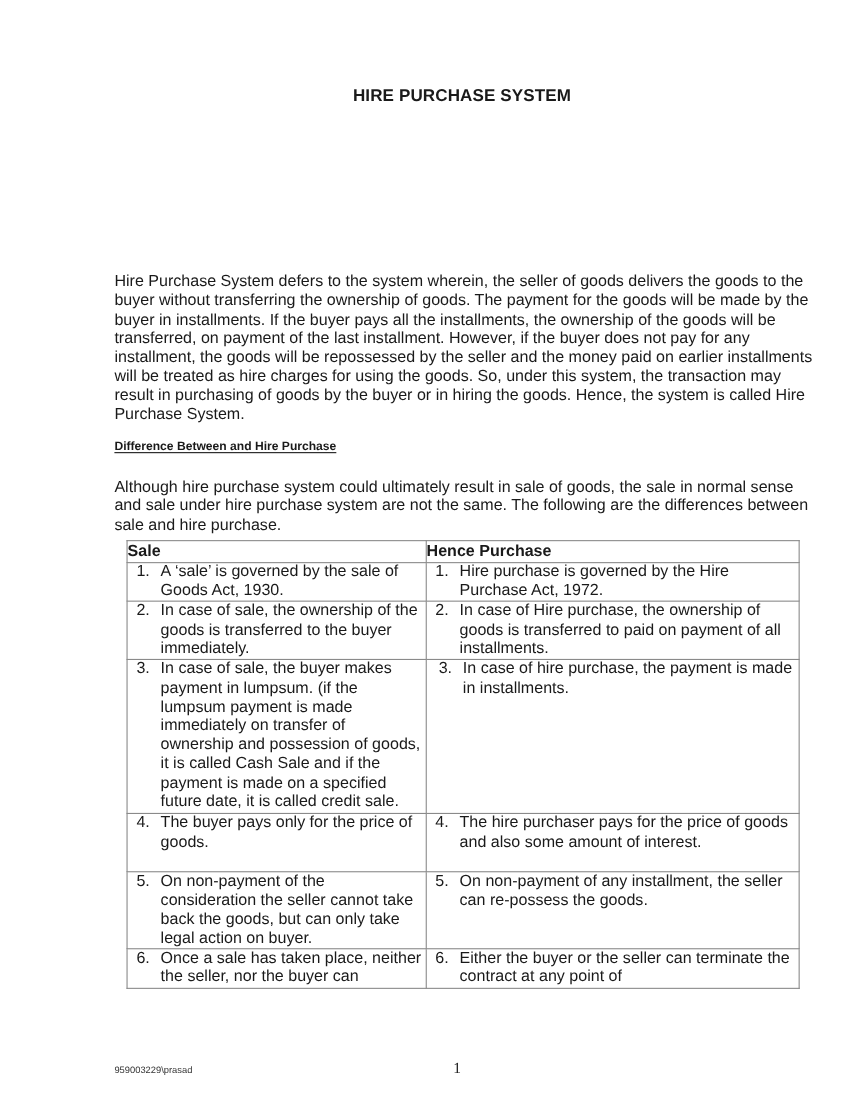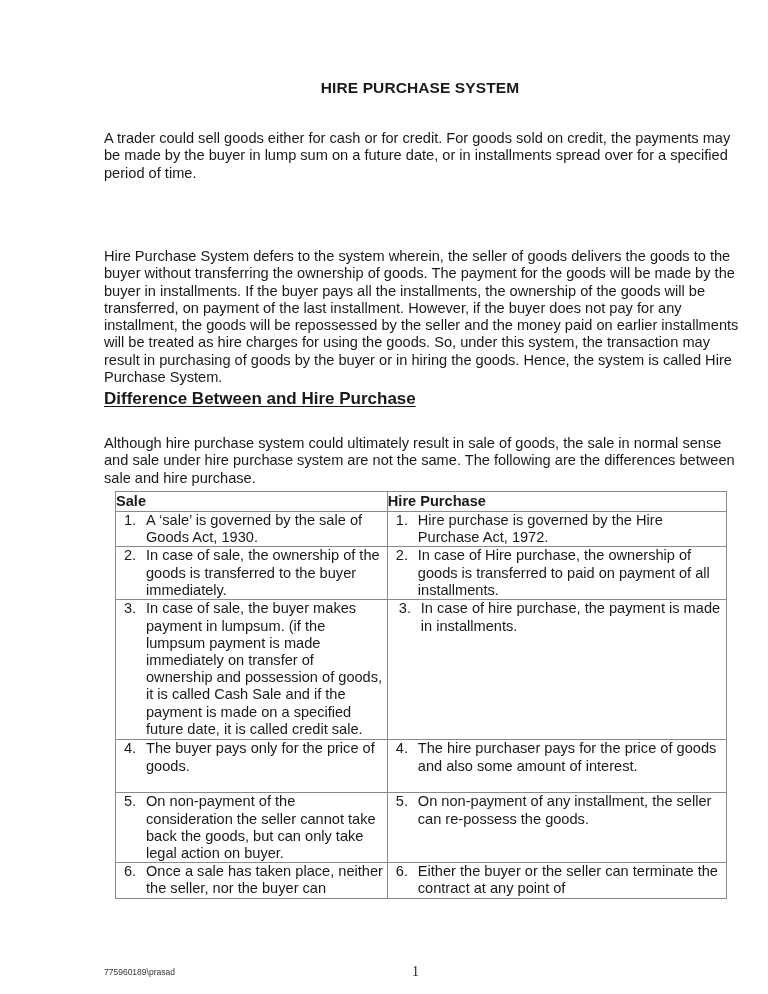--- a/index.html
+++ b/index.html
@@ -37,23 +37,23 @@
       font-size: 14.6px;
       line-height: 17.3px;
       margin: 0;
     }
     .p1 { top: 130px; }
     .p2 { top: 196px; }
     .p3 { top: 248px; }
     .heading {
       position: absolute;
       left: 68px;
-      top: 389px;
+      top: 400px;
       font-weight: bold;
-      font-size: 17px;
+      font-size: 11px;
       text-decoration: underline;
       text-underline-offset: 2px;
     }
     .p4 { top: 435px; }
 
     .diff-table {
       position: absolute;
       left: 79px;
       top: 491px;
       width: 612px;
@@ -109,32 +109,31 @@
       color: #222;
     }
   </style>
 </head>
 <body>
 
 <div class="page">
 
   <div class="title">HIRE PURCHASE SYSTEM</div>
 
-  <p class="para p1">A trader could sell goods either for cash or for credit. For goods sold on credit, the payments may be made by the buyer in lump sum on a future date, or in installments spread over for a specified period of time.</p>
   <p class="para p3">Hire Purchase System defers to the system wherein, the seller of goods delivers the goods to the buyer without transferring the ownership of goods. The payment for the goods will be made by the buyer in installments. If the buyer pays all the installments, the ownership of the goods will be transferred, on payment of the last installment. However, if the buyer does not pay for any installment, the goods will be repossessed by the seller and the money paid on earlier installments will be treated as hire charges for using the goods. So, under this system, the transaction may result in purchasing of goods by the buyer or in hiring the goods. Hence, the system is called Hire Purchase System.</p>
 
   <div class="heading">Difference Between and Hire Purchase</div>
 
   <p class="para p4">Although hire purchase system could ultimately result in sale of goods, the sale in normal sense and sale under hire purchase system are not the same. The following are the differences between sale and hire purchase.</p>
 
   <table class="diff-table">
     <thead>
       <tr>
         <th class="col-sale">Sale</th>
-        <th class="col-hire">Hire Purchase</th>
+        <th class="col-hire">Hence Purchase</th>
       </tr>
     </thead>
     <tbody>
       <tr class="r1">
         <td>
           <div class="item">
               <span class="num">1.</span>
               <span class="txt">A ‘sale’ is governed by the sale of Goods Act, 1930.</span>
             </div>
         </td>
@@ -211,16 +210,16 @@
         <td>
           <div class="item">
               <span class="num">6.</span>
               <span class="txt">Either the buyer or the seller can terminate the contract at any point of</span>
             </div>
         </td>
       </tr>
     </tbody>
   </table>
 
-  <div class="footer-ref">775960189\prasad</div>
+  <div class="footer-ref">959003229\prasad</div>
   <div class="page-num">1</div>
 
 </div>
 
 </body></html>

